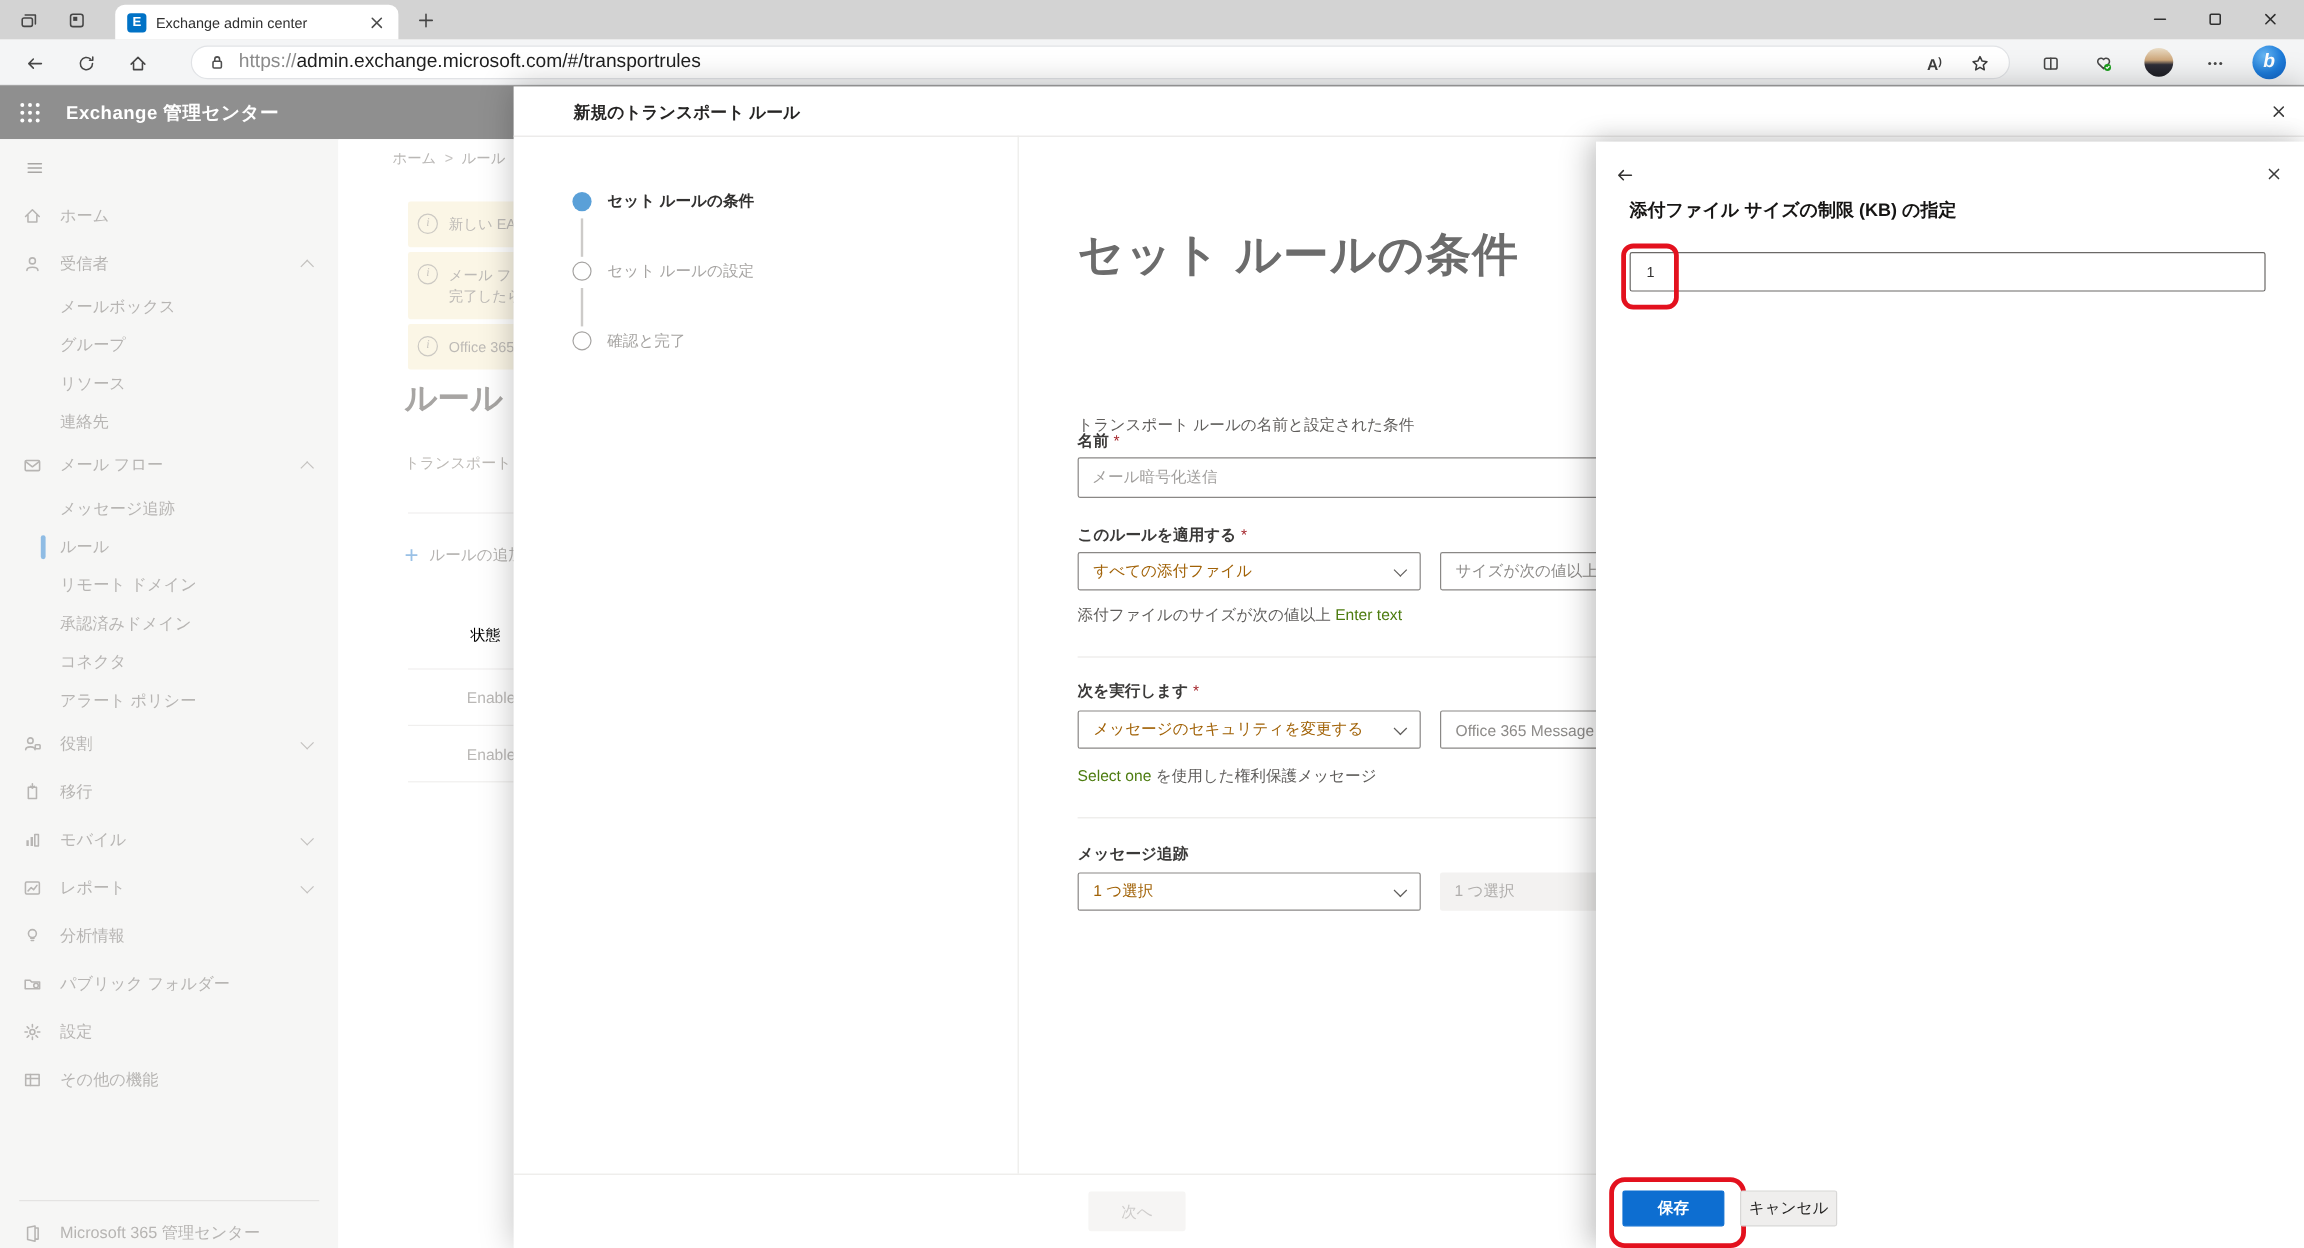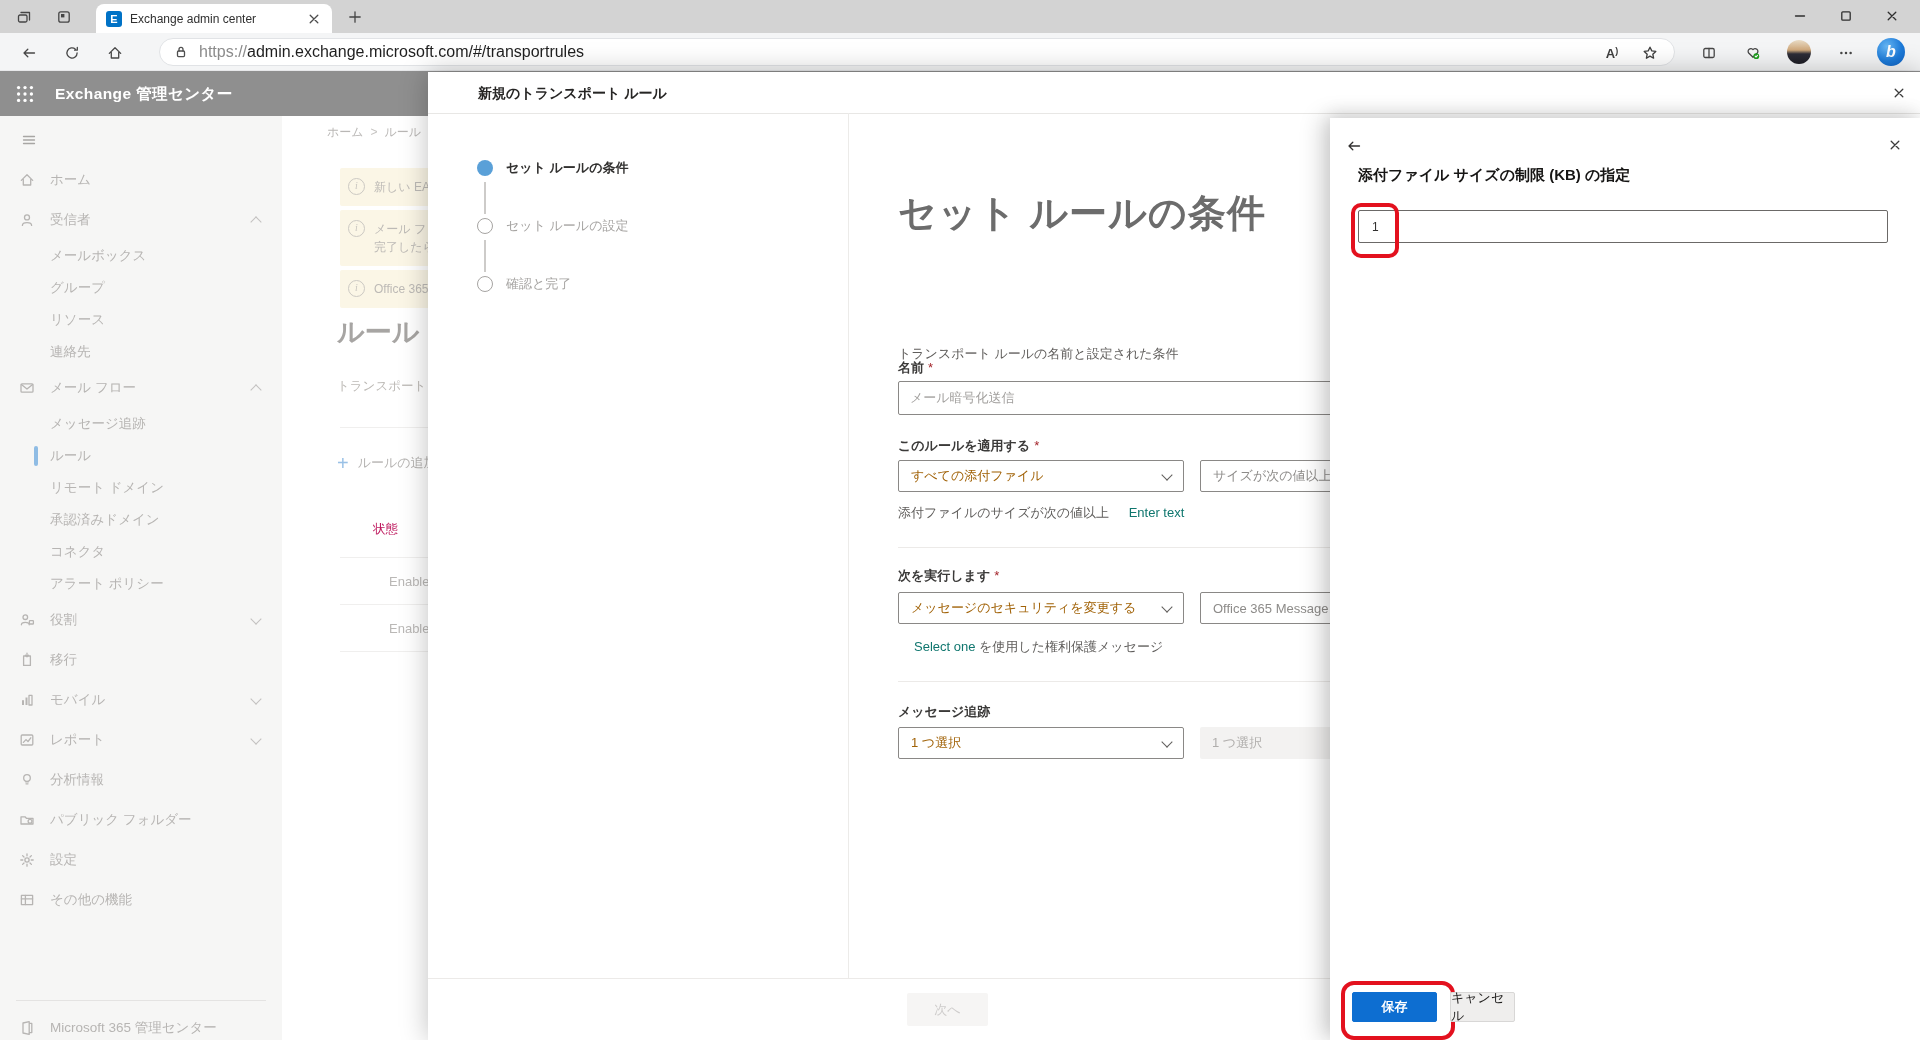--- a/index.html
+++ b/index.html
@@ -67,21 +67,21 @@
   .alert{background:#fbf6e6;border-radius:2px;display:flex;padding:10px 8px;margin-bottom:4px;box-sizing:border-box;}
   .alert-ic{width:15px;height:15px;border:1px solid #ccc9c3;border-radius:50%;color:#c9c6c0;font-size:10px;line-height:13px;
             text-align:center;flex:none;font-style:italic;font-family:"Liberation Serif",serif;}
   .alert-lines{margin-left:9px;font-size:12px;line-height:18px;white-space:nowrap;color:#bdbab6;}
   #page-title{position:absolute;left:55px;top:198px;font-size:27px;font-weight:600;color:#a7a5a3;white-space:nowrap;}
   #page-sub{position:absolute;left:55px;top:262px;font-size:12.5px;white-space:nowrap;color:#bdbab6;}
   #mid-divider{position:absolute;left:58px;top:311px;width:360px;height:1px;background:#f0efee;}
   #add-rule{position:absolute;left:55px;top:332px;height:30px;display:flex;align-items:center;}
   .add-plus{color:#9ac1e6;font-size:20px;font-weight:400;line-height:20px;}
   .add-label{margin-left:9px;font-size:13px;color:#b5b3b1;white-space:nowrap;}
-  #status-h{position:absolute;left:91px;top:405px;font-size:12.5px;color:#be185d;}
+  #status-h{position:absolute;left:110px;top:405px;font-size:12.5px;color:#000000;}
   #rows{position:absolute;left:58px;top:441px;width:360px;}
   .trow{height:46px;border-top:1px solid #f0efee;display:flex;align-items:center;}
   .trow:last-child{border-bottom:1px solid #f0efee;}
   .trow span{margin-left:49px;font-size:13px;color:#bab8b6;}
 
   
   #dialog{position:absolute;left:428px;top:72px;width:1492px;height:968px;background:#fff;box-shadow:0 0 26px rgba(0,0,0,.25);}
   #dlg-title{position:absolute;left:50px;top:13px;font-size:14px;font-weight:700;color:#262524;white-space:nowrap;}
   #dlg-close{position:absolute;left:1460px;top:10px;width:22px;height:22px;color:#3c3c3c;display:flex;align-items:center;justify-content:center;}
   #dlg-divider{position:absolute;left:0;top:41px;width:100%;height:1px;background:#e8e7e5;}
@@ -102,21 +102,21 @@
   #name-input span{margin-left:11px;font-size:13px;color:#a19f9d;}
   #apply-label{left:470px;top:365px;}
   .dd{position:absolute;height:32px;border:1px solid #8a8886;border-radius:2px;box-sizing:border-box;background:#fff;
       display:flex;align-items:center;justify-content:space-between;padding:0 12px;}
   .dd .t{font-size:13px;color:#a16207;white-space:nowrap;overflow:hidden;}
   .dd.light .t{color:#8d8b89;}
   .dd .chev{border-color:#605e5c;flex:none;margin-left:8px;}
   #apply-dd1{left:470px;top:388px;width:286px;}
   #apply-dd2{left:772px;top:388px;width:430px;}
   #apply-hint{position:absolute;left:470px;top:432px;font-size:13px;color:#5f5d5b;white-space:nowrap;}
-  .bluelink{color:#0f766e;margin-left:16px;}
+  .bluelink{color:#4d7c0f;}
   #divider-a{position:absolute;left:470px;top:475px;width:452px;height:1px;background:#eceae8;}
   #action-label{left:470px;top:495px;}
   #action-dd1{left:470px;top:520px;width:286px;}
   #action-dd2{left:772px;top:520px;width:430px;}
   #action-hint{position:absolute;left:470px;top:566px;font-size:13px;color:#5f5d5b;white-space:nowrap;}
   #divider-b{position:absolute;left:470px;top:609px;width:452px;height:1px;background:#eceae8;}
   #except-label{left:470px;top:631px;}
   #except-dd1{left:470px;top:655px;width:286px;}
   #except-dd2{position:absolute;left:772px;top:655px;width:430px;height:32px;background:#f3f2f1;border-radius:2px;
               box-sizing:border-box;display:flex;align-items:center;padding:0 12px;}
@@ -132,21 +132,21 @@
   #panel-close{position:absolute;left:554px;top:16px;width:22px;height:22px;color:#3c3c3c;display:flex;align-items:center;justify-content:center;}
   #panel-title{position:absolute;left:28px;top:48px;font-size:15px;font-weight:700;color:#161514;white-space:nowrap;}
   #panel-input{position:absolute;left:28px;top:92px;width:530px;height:33px;border:1px solid #6b6967;border-radius:2px;
                box-sizing:border-box;display:flex;align-items:center;background:#fff;}
   #panel-input span{margin-left:13px;font-size:12px;color:#323130;}
   .red-anno{position:absolute;border:4px solid #e3111e;pointer-events:none;}
   #anno-input{left:21px;top:85px;width:40px;height:47px;border-radius:10px;}
   #anno-save{left:11px;top:863px;width:106px;height:51px;border-radius:13px;}
   #save-btn{position:absolute;left:22px;top:874px;width:85px;height:30px;background:#0d6ed1;border:1px solid #0d6ed1;border-radius:2px;
             color:#fff;font-size:13px;font-weight:600;display:flex;align-items:center;justify-content:center;box-sizing:border-box;}
-  #cancel-btn{position:absolute;left:120px;top:874px;width:65px;height:30px;background:#efeeed;border:1px solid #d8d7d6;border-radius:2px;
+  #cancel-btn{position:absolute;left:120px;top:874px;width:81px;height:30px;background:#efeeed;border:1px solid #d8d7d6;border-radius:2px;
             color:#201f1e;font-size:13px;display:flex;align-items:center;justify-content:center;box-sizing:border-box;}
   svg{display:block;}
 </style>
 </head>
 <body>
 
 <div id="screen">
 
   <div id="tabstrip">
     <div class="ts-btn" id="ws-btn">

